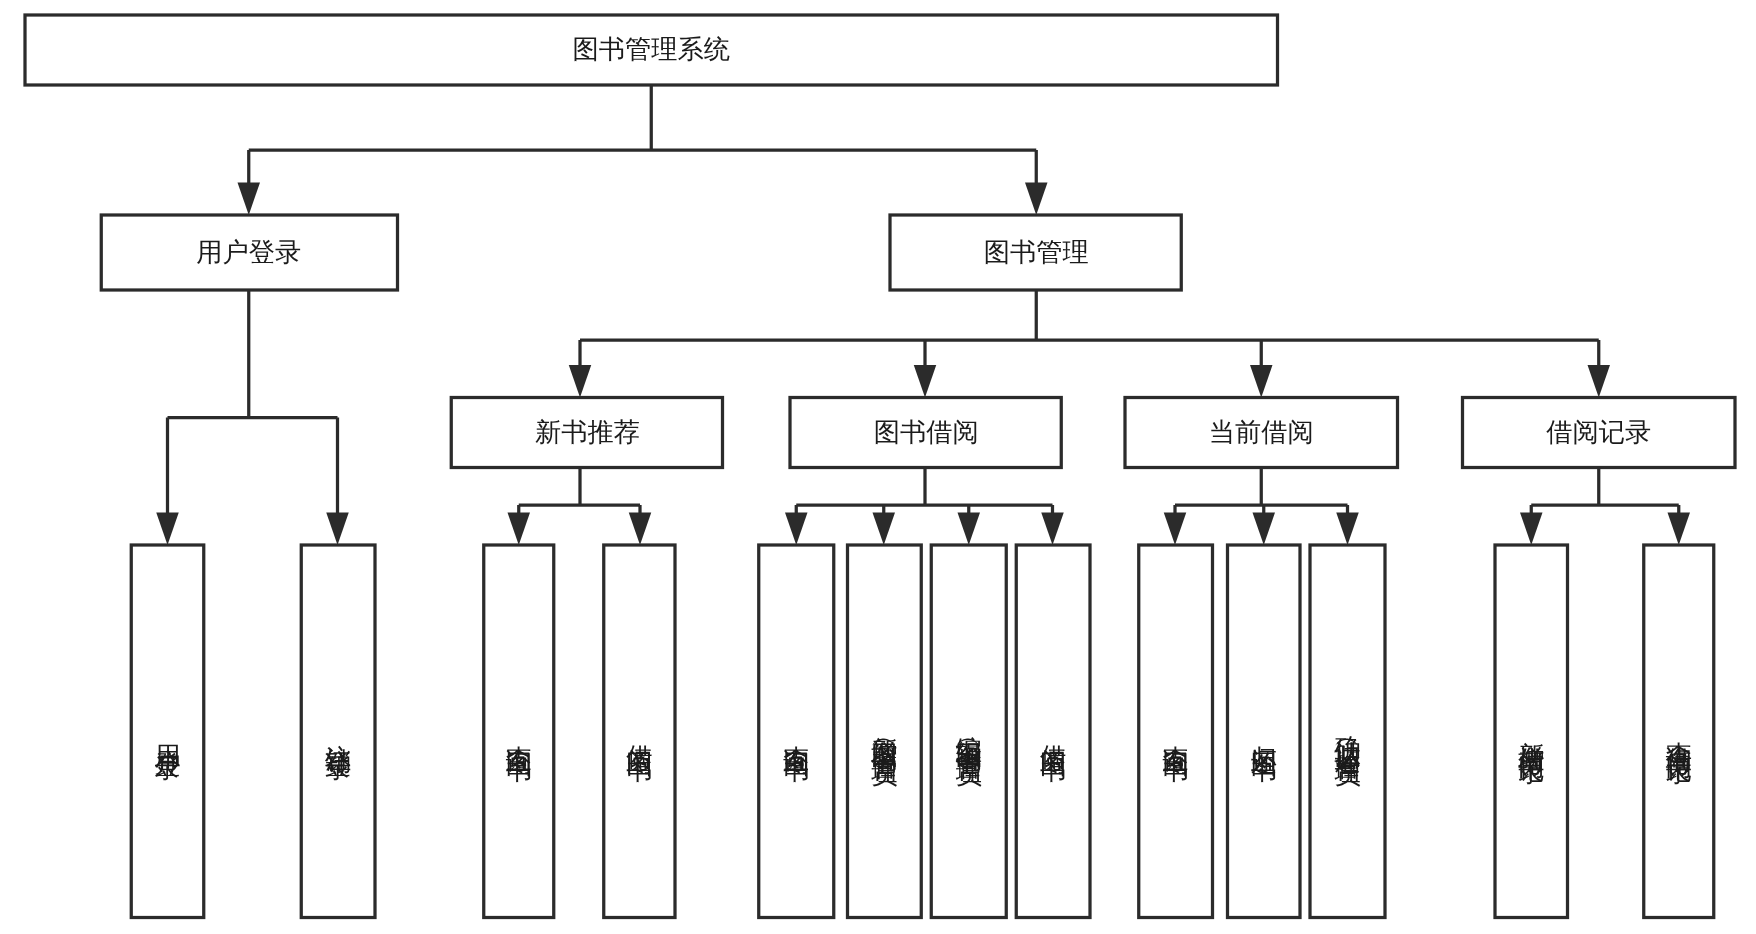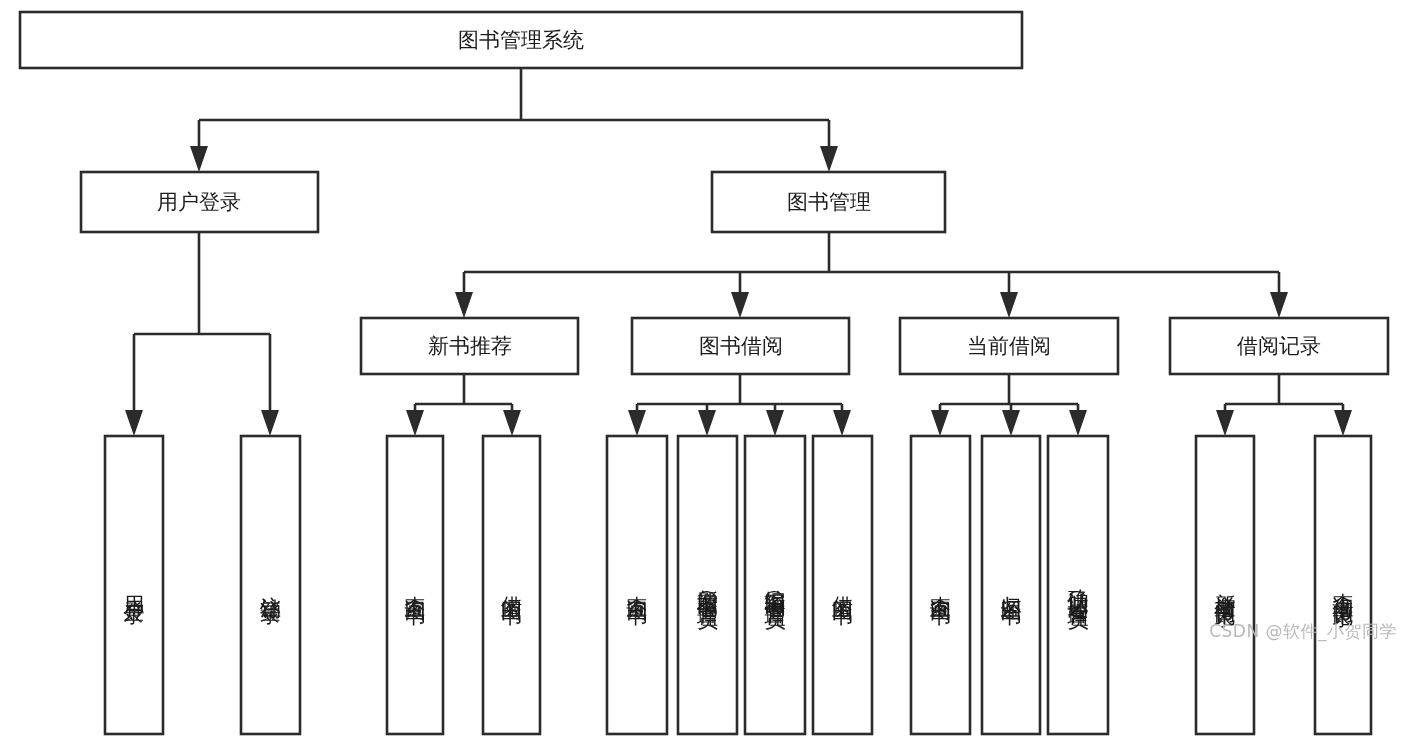--- a/index.html
+++ b/index.html
@@ -193,14 +193,13 @@
   <div class="node-label-v" style="left:607px; top:436px; width:60px; height:298px;">查询图书</div>
   <div class="node-label-v" style="left:678px; top:436px; width:59px; height:298px;">新增图书（管理员）</div>
   <div class="node-label-v" style="left:745px; top:436px; width:60px; height:298px;">编辑图书（管理员）</div>
   <div class="node-label-v" style="left:813px; top:436px; width:59px; height:298px;">借阅图书</div>
   <div class="node-label-v" style="left:911px; top:436px; width:59px; height:298px;">查询图书</div>
   <div class="node-label-v" style="left:982px; top:436px; width:58px; height:298px;">归还图书</div>
   <div class="node-label-v" style="left:1048px; top:436px; width:60px; height:298px;">确认归还（管理员）</div>
   <div class="node-label-v" style="left:1196px; top:436px; width:58px; height:298px;">新增借阅记录</div>
   <div class="node-label-v" style="left:1315px; top:436px; width:56px; height:298px;">查询借阅记录</div>
 
-  <div class="watermark">CSDN @软件_小贺同学</div>
 </div>
 
 </body></html>

